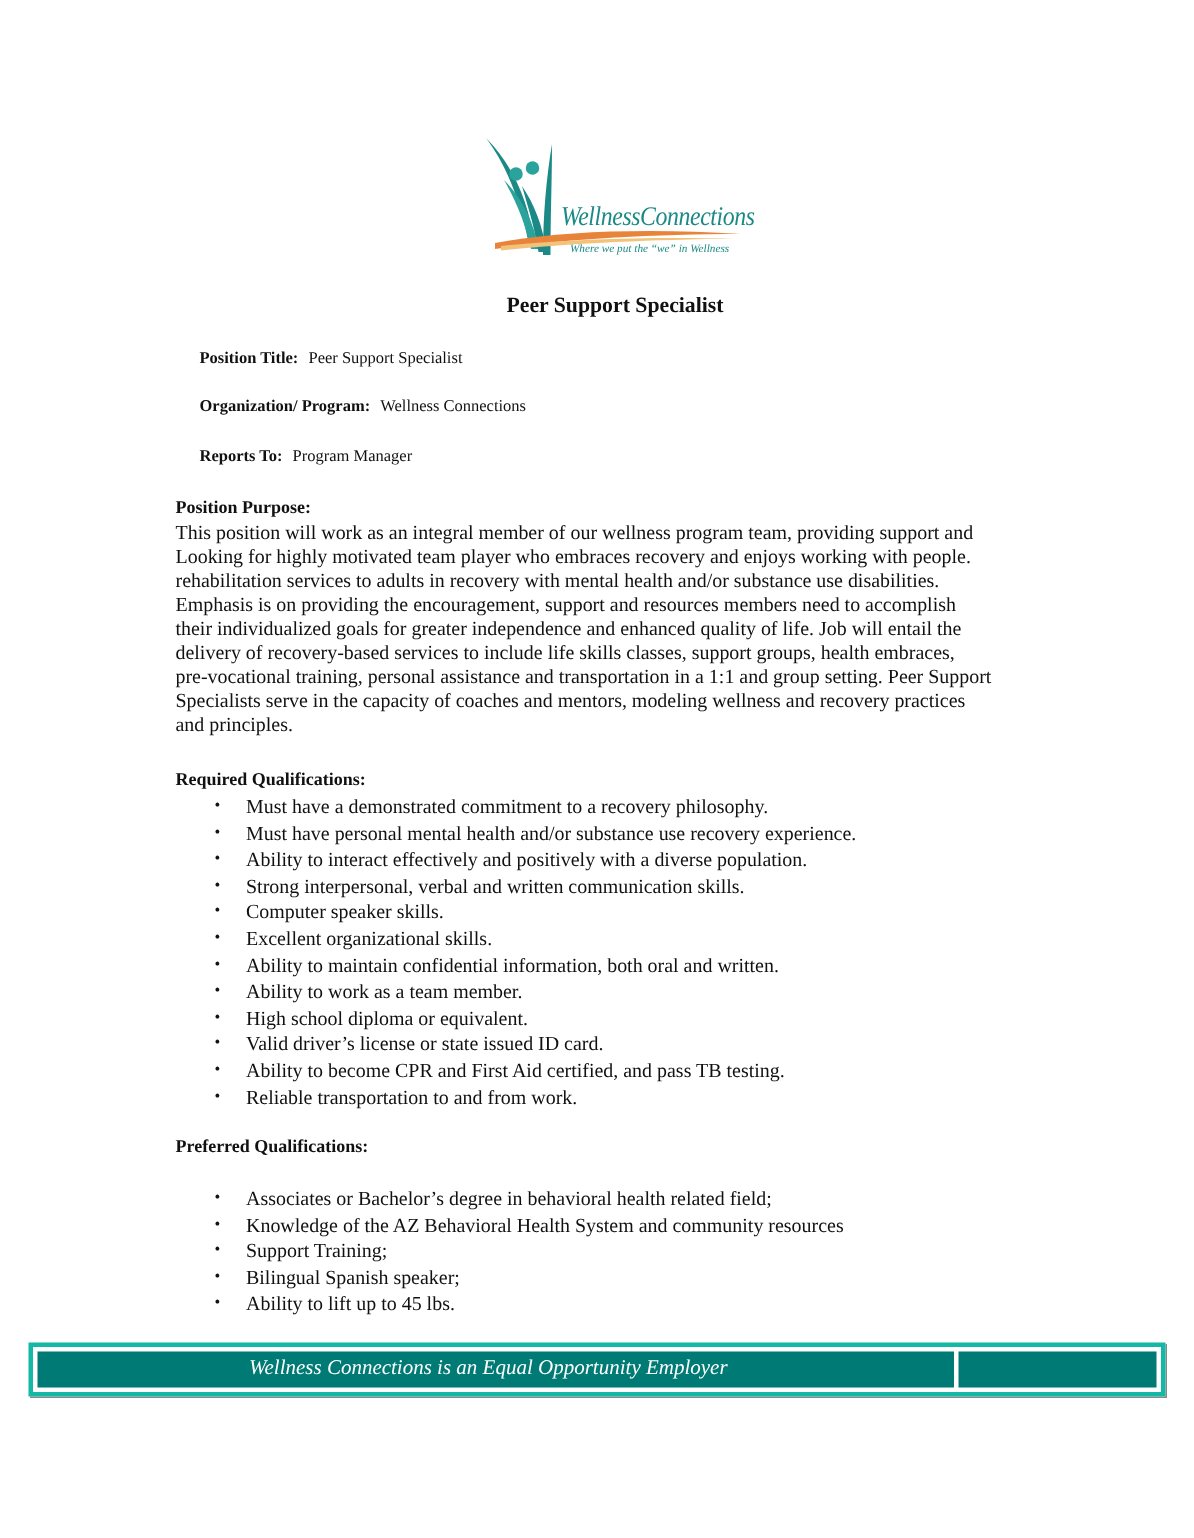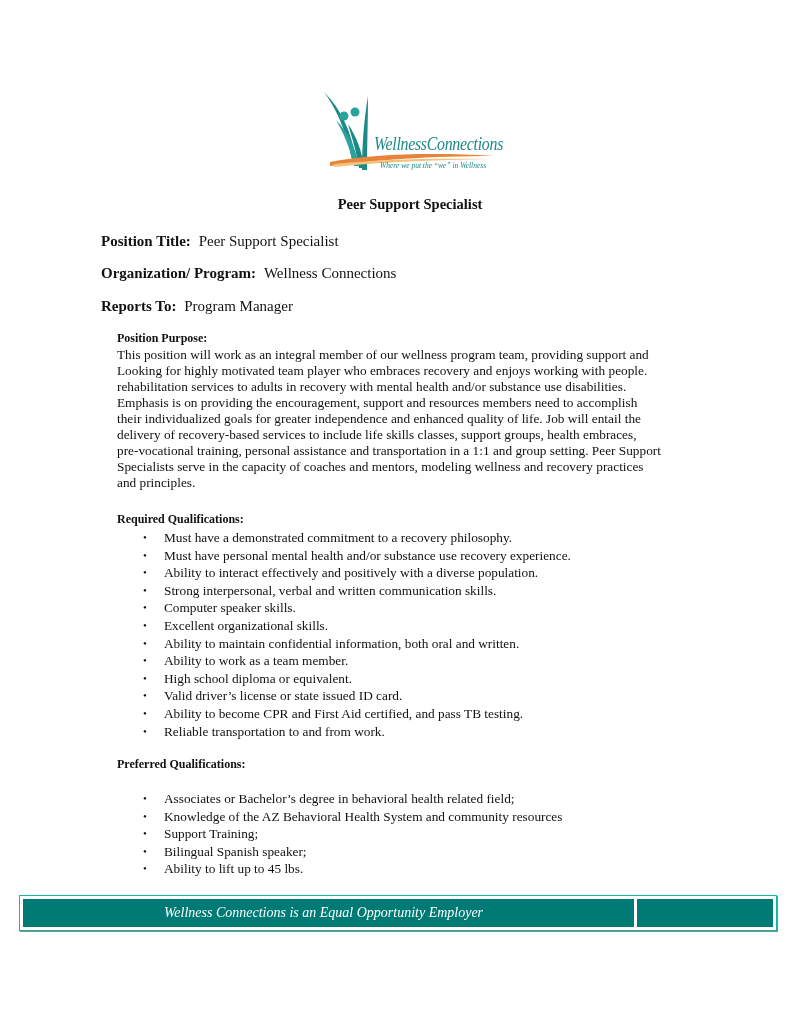--- a/index.html
+++ b/index.html
@@ -61,22 +61,22 @@
       top: 196px;
       text-align: center;
       font-weight: bold;
       font-size: 14.5px;
       padding-left: 24px;
       box-sizing: border-box;
     }
 
     .field {
       position: absolute;
-      left: 101px;
-      font-size: 15px;
+      left: 133px;
+      font-size: 11px;
       white-space: nowrap;
     }
     .field .label { font-weight: bold; }
     .field .value { margin-left: 4px; }
 
     .section-heading {
       position: absolute;
       left: 117px;
       font-weight: bold;
       font-size: 12px;
@@ -113,21 +113,21 @@
     }
     ul.bullets li .line { display: block; }
 
     
     .footer {
       position: absolute;
       left: 19px;
       top: 895px;
       width: 758px;
       height: 36px;
-      border: 1px solid #14b8a6;
+      border: 3px solid #14b8a6;
       box-shadow: 1px 1px 0 #888;
       background: #ffffff;
       box-sizing: border-box;
       padding: 3px;
       display: flex;
       gap: 3px;
     }
     .footer-cell-main {
       flex: 0 0 611px;
       background: #007a74;

